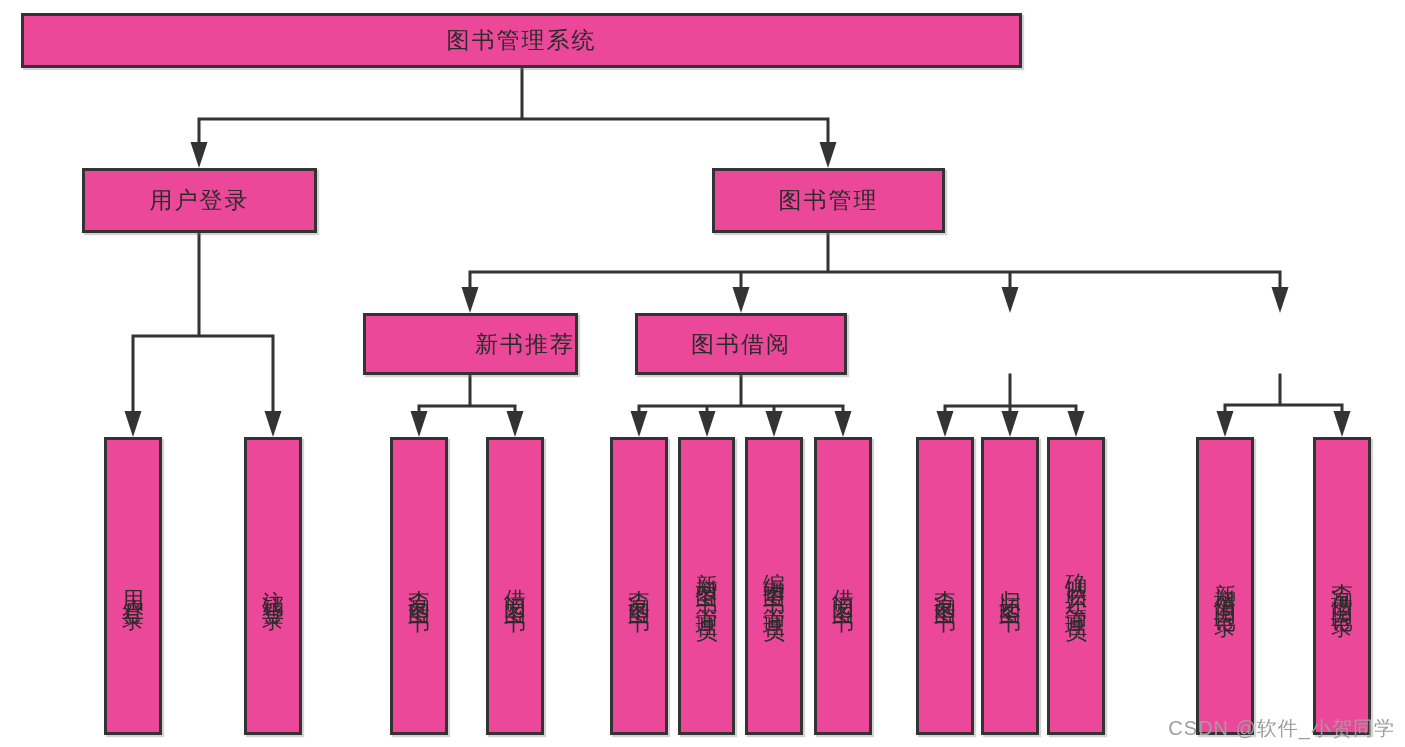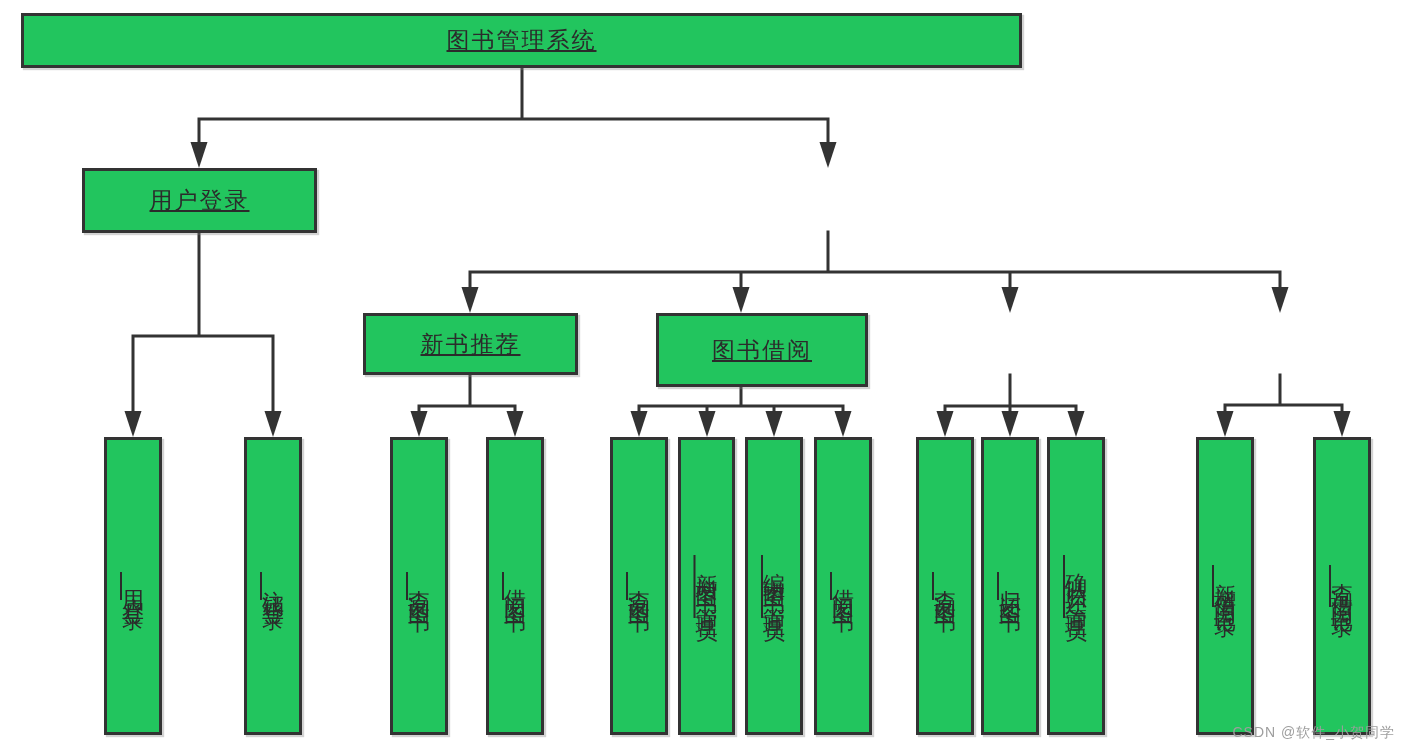--- a/index.html
+++ b/index.html
@@ -19,48 +19,47 @@
     position: absolute;
     left: 0;
     top: 0;
     width: 1405px;
     height: 747px;
     pointer-events: none;
   }
   .box {
     position: absolute;
     box-sizing: border-box;
-    background: #22c55e;
+    background: #ec4899;
     border: 3px solid #333333;
     display: flex;
     align-items: center;
     justify-content: center;
     color: #2b2b2b;
     box-shadow: 2px 2px 1px rgba(130,130,130,0.35);
     z-index: 2;
-    text-decoration: underline;
   }
   .h-box .label {
     font-size: 23px;
     letter-spacing: 2px;
     white-space: nowrap;
   }
   .v-box .label {
     writing-mode: vertical-rl;
     text-orientation: mixed;
     font-size: 22px;
     letter-spacing: 7px;
     line-height: 1;
     white-space: nowrap;
   }
   .watermark {
     position: absolute;
     right: 10px;
     bottom: 5px;
-    font-size: 14px;
+    font-size: 20px;
     letter-spacing: 1px;
     color: #9e9e9e;
     z-index: 10;
     white-space: nowrap;
   }
 </style>
 </head>
 <body>
 
 <div class="canvas">
@@ -112,25 +111,28 @@
     </g>
   </svg>
 
   <div class="box h-box" style="left:21px; top:13px; width:1001px; height:55px;">
     <span class="label">图书管理系统</span>
   </div>
 
   <div class="box h-box" style="left:82px; top:168px; width:235px; height:65px;">
     <span class="label">用户登录</span>
   </div>
+  <div class="box h-box" style="left:712px; top:168px; width:233px; height:65px;">
+    <span class="label">图书管理</span>
+  </div>
 
-  <div class="box h-box" style="left:363px; top:313px; width:215px; height:62px;">
+  <div class="box h-box" style="left:363px; top:313px; width:215px; height:62px;justify-content:flex-end;">
     <span class="label">新书推荐</span>
   </div>
-  <div class="box h-box" style="left:656px; top:313px; width:212px; height:74px;">
+  <div class="box h-box" style="left:635px; top:313px; width:212px; height:62px;">
     <span class="label">图书借阅</span>
   </div>
 
   <div class="box v-box" style="left:104px; top:437px; width:58px; height:298px;">
     <span class="label">用户登录</span>
   </div>
   <div class="box v-box" style="left:244px; top:437px; width:58px; height:298px;">
     <span class="label">注销登录</span>
   </div>
 

